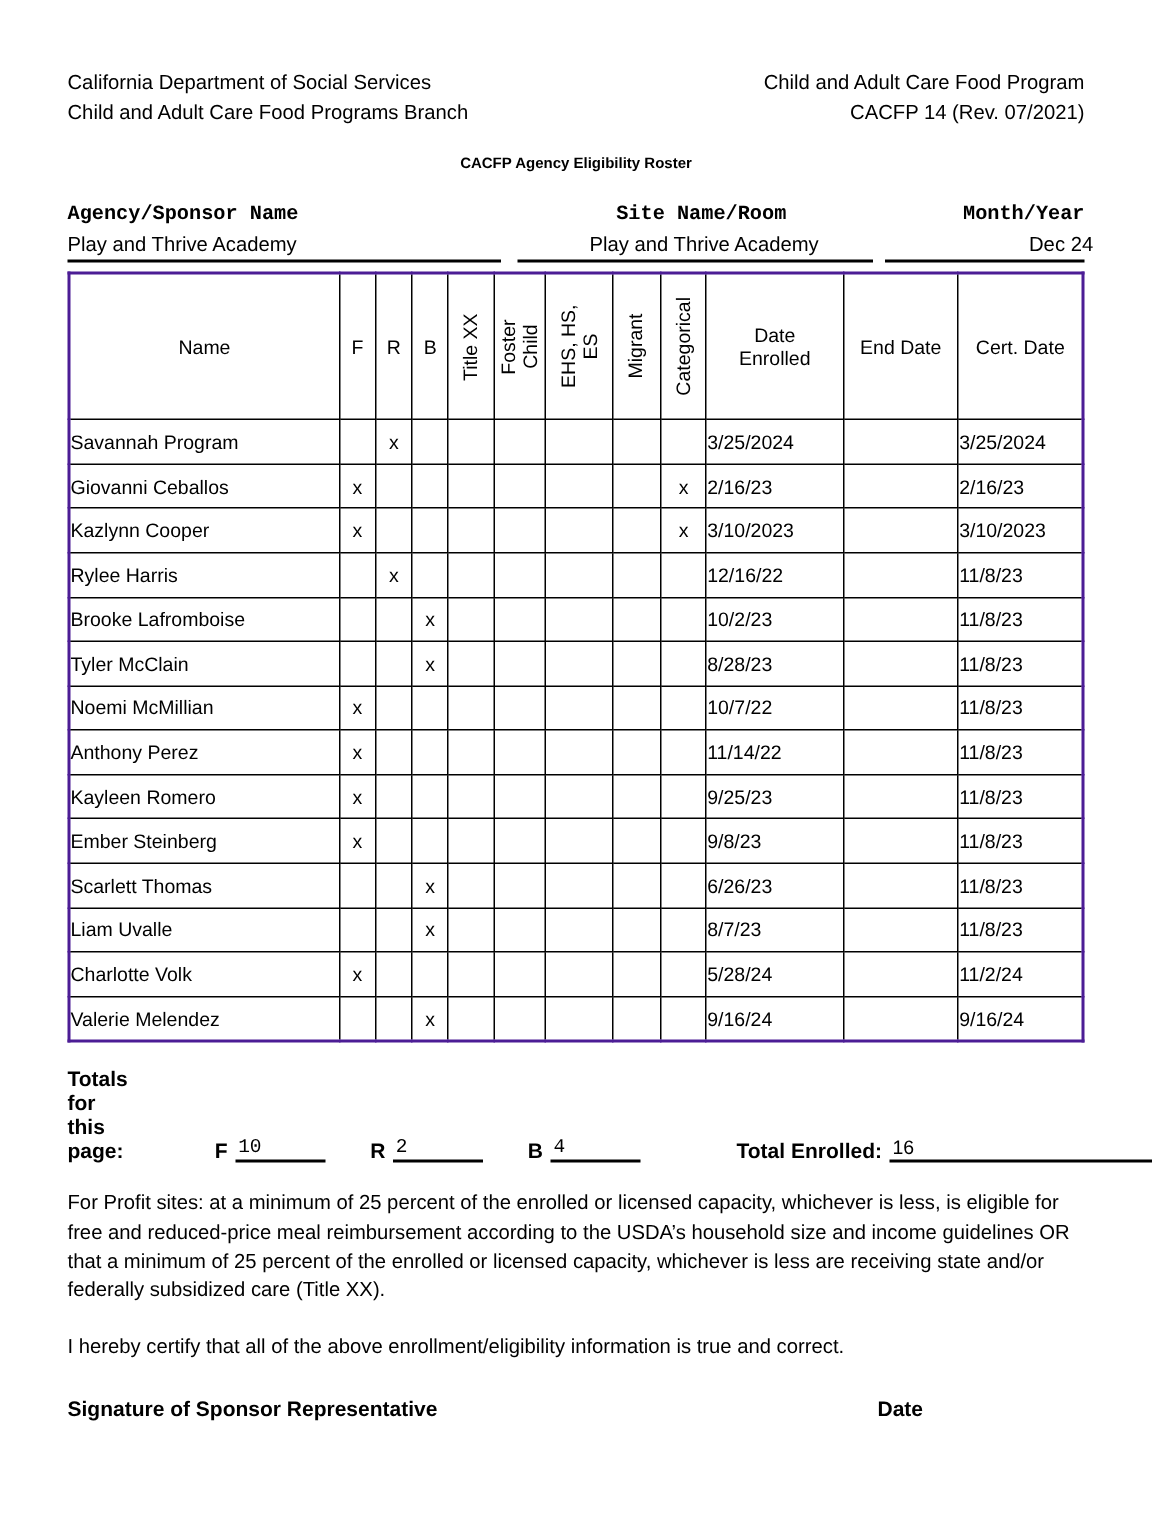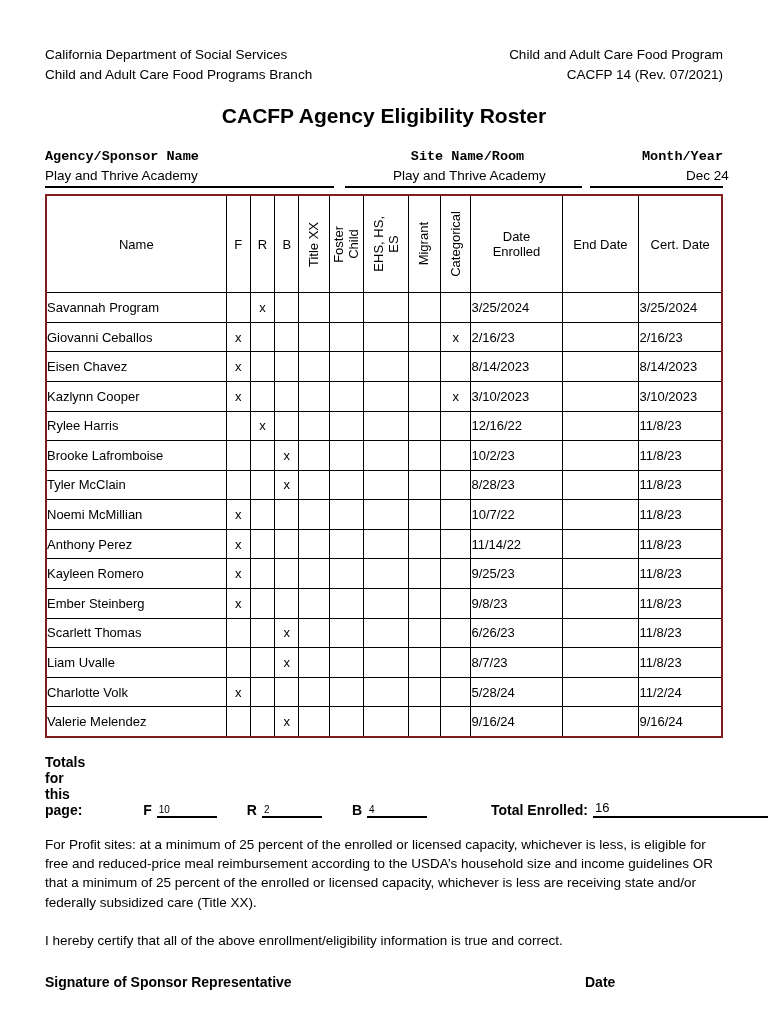--- a/index.html
+++ b/index.html
@@ -27,21 +27,21 @@
     display: flex;
     justify-content: space-between;
     font-size: 13.5px;
     line-height: 1.45;
   }
   .letterhead .left { text-align: left; }
   .letterhead .right { text-align: right; }
 
   .doc-title {
     text-align: center;
-    font-size: 21px;
+    font-size: 10px;
     font-weight: bold;
     margin-top: 20px;
   }
 
   
   .id-block {
     margin-top: 21px;
   }
   .id-labels {
     display: flex;
@@ -74,21 +74,21 @@
   .rule-site   { width: 237px; }
   .rule-gap2   { width: 8px; }
   .rule-month  { width: 133px; }
 
   
   table.roster {
     margin-top: 6px;
     border-collapse: collapse;
     width: 678px;
     table-layout: fixed;
-    border: 2px solid #7f1d1d;
+    border: 2px solid #4c1d95;
   }
   table.roster td, table.roster th {
     border: 1px solid #000;
     padding: 0;
     font-weight: normal;
     font-size: 13px;
   }
   thead th {
     height: 96px;
     vertical-align: middle;
@@ -139,23 +139,24 @@
   .tot-item {
     display: flex;
     align-items: flex-end;
     margin-right: 30px;
   }
   .tot-item .k { font-weight: bold; margin-right: 5px; }
   .tot-item .v {
     display: inline-block;
     min-width: 58px;
     border-bottom: 2.5px solid #000;
-    font-size: 10px;
+    font-size: 13px;
     padding-left: 2px;
     line-height: 1.25;
+    font-family: Liberation Mono, monospace;
   }
   .tot-enrolled { margin-left: 34px; display: flex; align-items: flex-end; }
   .tot-enrolled .k { font-weight: bold; margin-right: 5px; white-space: nowrap; }
   .tot-enrolled .v {
     display: inline-block;
     width: 215px;
     border-bottom: 2.5px solid #000;
     font-size: 13px;
     padding-left: 2px;
     line-height: 1.25;
@@ -285,34 +286,20 @@
           <td class="c-mark"></td>
           <td class="c-mark"></td>
           <td class="c-mark"></td>
           <td class="c-mark"></td>
           <td class="c-mark">x</td>
           <td class="c-date">2/16/23</td>
           <td class="c-date"></td>
           <td class="c-date">2/16/23</td>
         </tr>
         <tr>
-          <td class="c-name">Eisen Chavez</td>
-          <td class="c-mark">x</td>
-          <td class="c-mark"></td>
-          <td class="c-mark"></td>
-          <td class="c-mark"></td>
-          <td class="c-mark"></td>
-          <td class="c-mark"></td>
-          <td class="c-mark"></td>
-          <td class="c-mark"></td>
-          <td class="c-date">8/14/2023</td>
-          <td class="c-date"></td>
-          <td class="c-date">8/14/2023</td>
-        </tr>
-        <tr>
           <td class="c-name">Kazlynn Cooper</td>
           <td class="c-mark">x</td>
           <td class="c-mark"></td>
           <td class="c-mark"></td>
           <td class="c-mark"></td>
           <td class="c-mark"></td>
           <td class="c-mark"></td>
           <td class="c-mark"></td>
           <td class="c-mark">x</td>
           <td class="c-date">3/10/2023</td>

